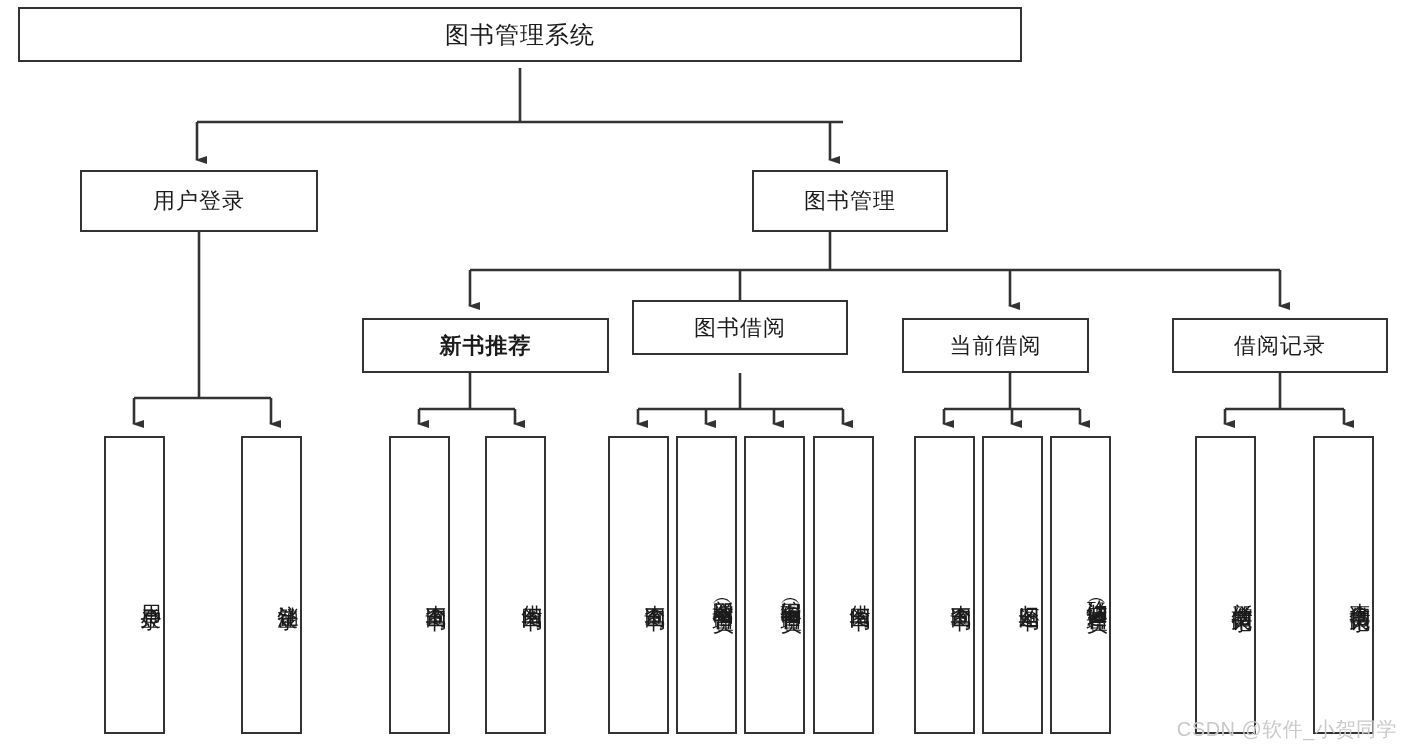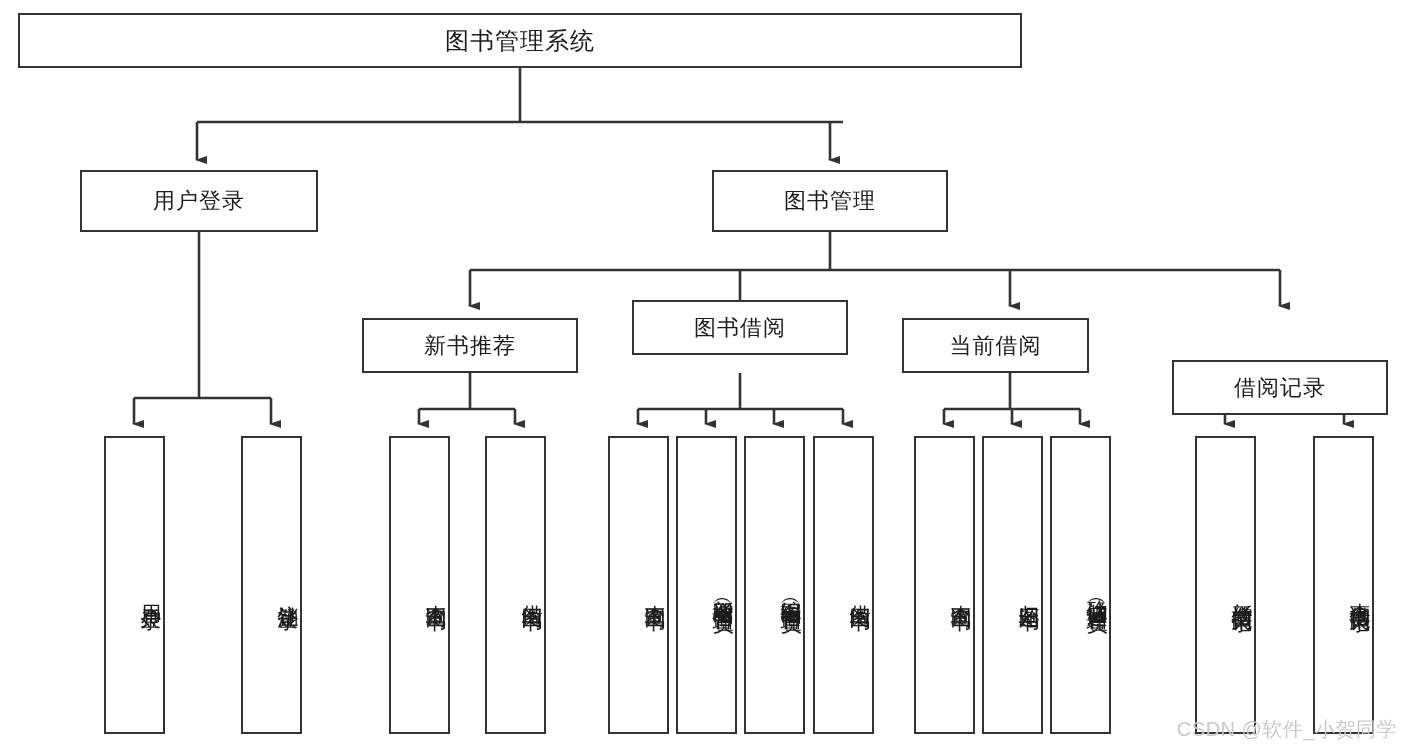--- a/index.html
+++ b/index.html
@@ -128,33 +128,33 @@
     </g>
 
     <g stroke="#333333" stroke-width="2.6" fill="none">
       <path d="M1280,373 L1280,409"></path>
       <path d="M1225,409 L1344,409"></path>
       <path d="M1225,409 L1225,424" marker-end="url(#arrowhead)"></path>
       <path d="M1344,409 L1344,424" marker-end="url(#arrowhead)"></path>
     </g>
   </svg>
 
-  <div class="node horiz" id="root-node" style="left:18px; top:13px; width:1004px; height:55px;">图书管理系统</div>
+  <div class="node horiz" id="root-node" style="left:18px; top:7px; width:1004px; height:55px;">图书管理系统</div>
 
   <div class="node horiz" style="left:80px; top:170px; width:238px; height:62px;">用户登录</div>
 
-  <div class="node horiz" style="left:712px; top:170px; width:236px; height:62px;">图书管理</div>
-
-  <div class="node horiz" style="left:362px; top:318px; width:216px; height:55px;">新书推荐</div>
+  <div class="node horiz" style="left:752px; top:170px; width:196px; height:62px;">图书管理</div>
+
+  <div class="node horiz" style="left:362px; top:318px; width:247px; height:55px;font-weight:bold;">新书推荐</div>
 
   <div class="node horiz" style="left:632px; top:300px; width:216px; height:55px;">图书借阅</div>
 
   <div class="node horiz" style="left:902px; top:318px; width:187px; height:55px;">当前借阅</div>
 
-  <div class="node horiz" style="left:1172px; top:318px; width:216px; height:55px;margin-top:42px;">借阅记录</div>
+  <div class="node horiz" style="left:1172px; top:318px; width:216px; height:55px;">借阅记录</div>
 
   <div class="node vert" style="left:104px; top:436px; width:61px; height:298px;">
     <span class="vlabel">用户登录</span>
   </div>
 
   <div class="node vert" style="left:241px; top:436px; width:61px; height:298px;">
     <span class="vlabel">注销登录</span>
   </div>
 
   <div class="node vert" style="left:389px; top:436px; width:61px; height:298px;">

